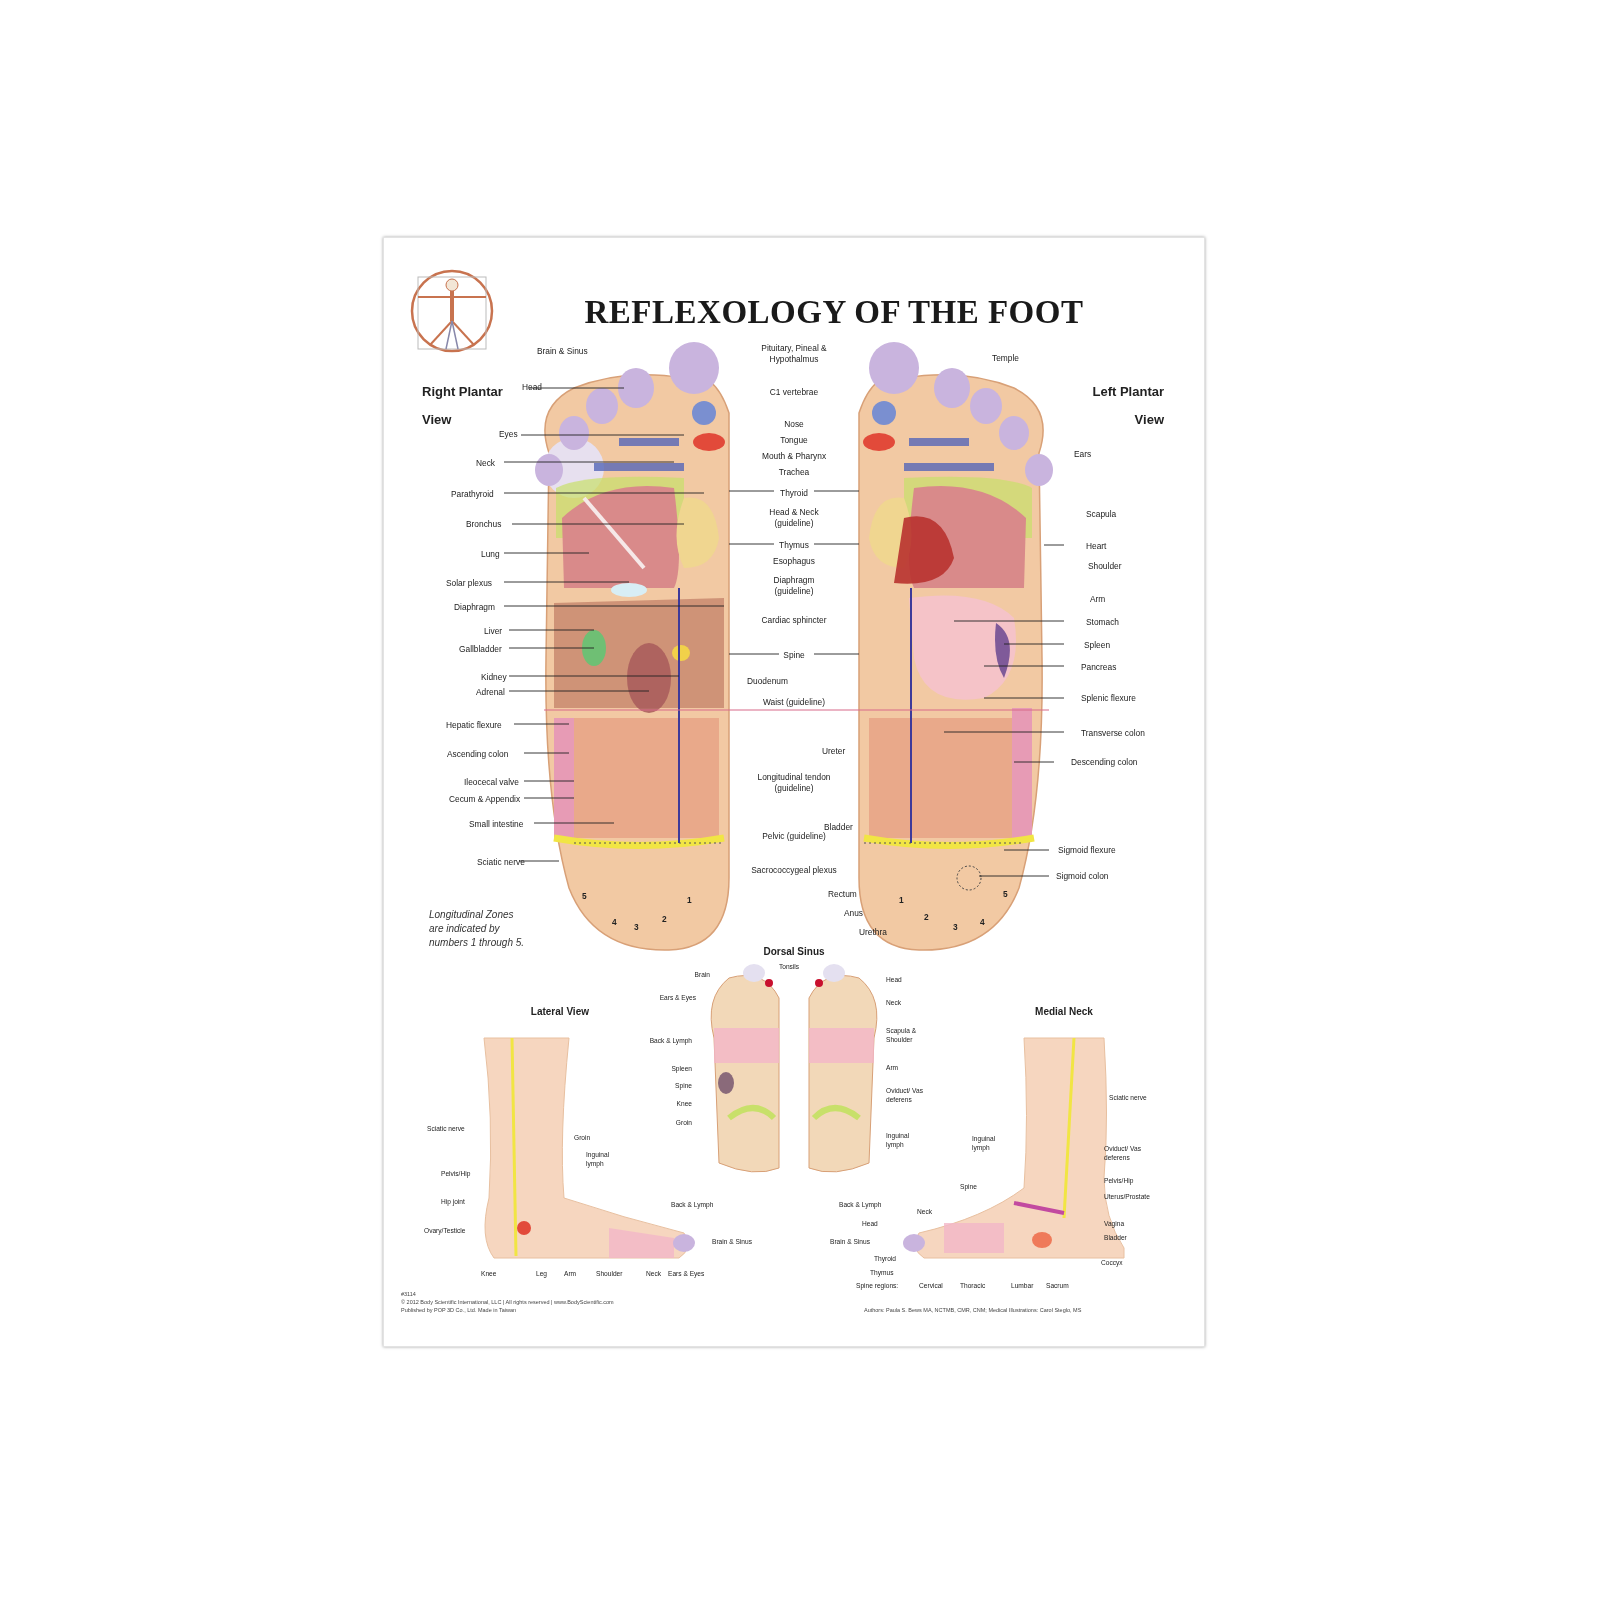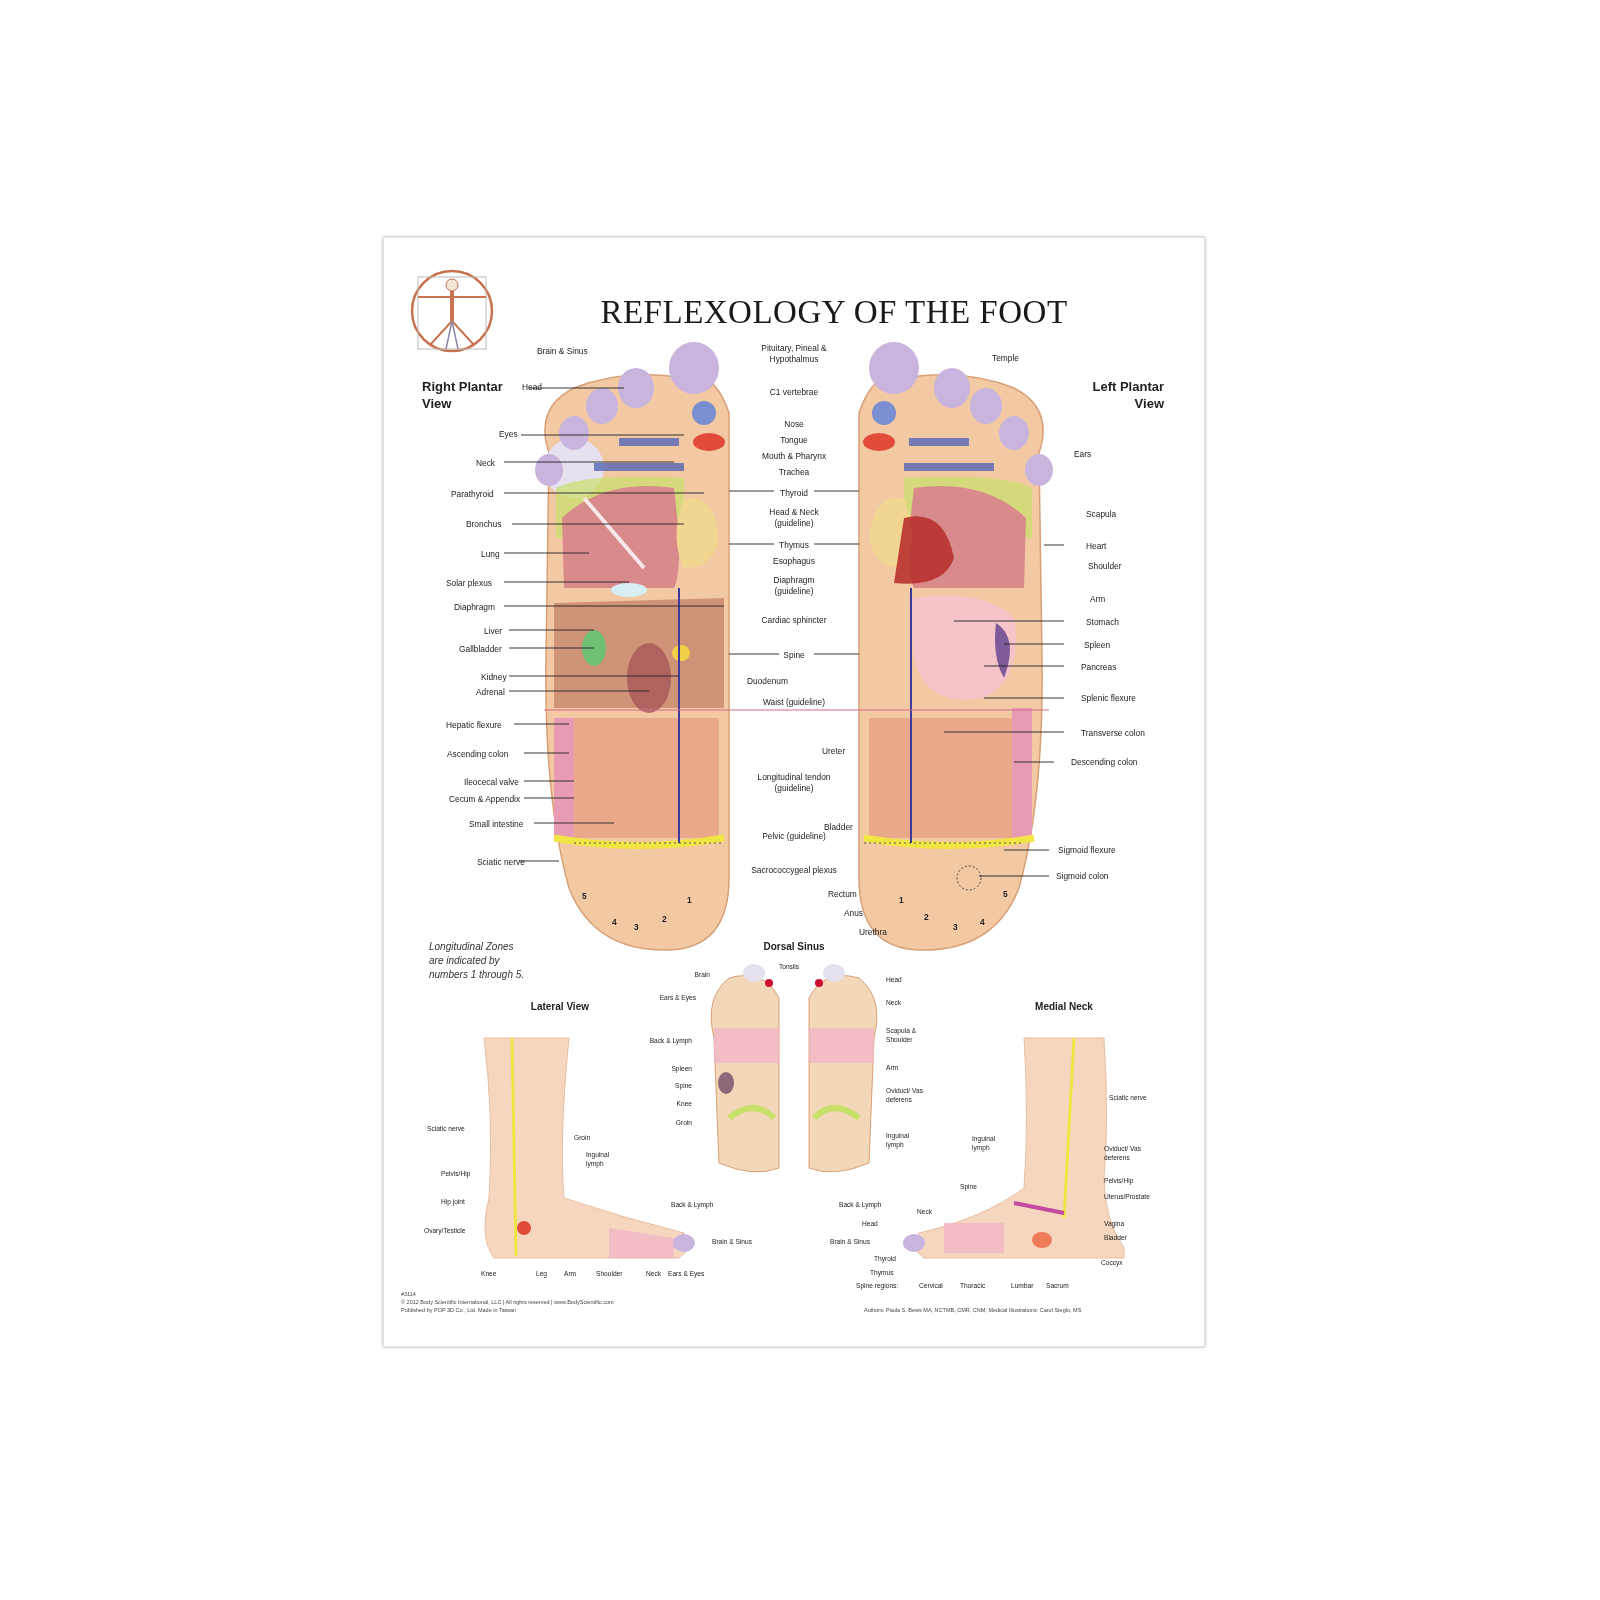--- a/index.html
+++ b/index.html
@@ -1,26 +1,26 @@
 <!DOCTYPE html>
 <html><head>
 <meta charset="utf-8">
 <style>
   html,body{margin:0;padding:0;background:#ffffff;}
   body{width:1600px;height:1600px;position:relative;overflow:hidden;font-family:"Liberation Sans",sans-serif;}
   .poster{position:absolute;left:383px;top:237px;width:820px;height:1108px;background:#fff;
     box-shadow:0 0 3px rgba(0,0,0,0.35);border:1px solid #e3e3e3;}
   .title{position:absolute;left:180px;top:56px;width:540px;text-align:center;
-    font-family:"Liberation Serif","DejaVu Serif",serif;font-weight:normal;font-size:33px;letter-spacing:0.5px;color:#1a1a1a;}
-  .viewlabel{position:absolute;font-family:"Liberation Sans",sans-serif;font-weight:bold;font-size:13px;line-height:17px;color:#222;}
+    font-family:"Liberation Serif","DejaVu Serif",serif;font-weight:bold;font-size:33px;letter-spacing:0.5px;color:#1a1a1a;}
+  .viewlabel{position:absolute;font-family:"Liberation Sans",sans-serif;font-weight:bold;font-size:13px;line-height:28px;color:#222;}
   .lbl{position:absolute;font-family:"Liberation Sans",sans-serif;font-size:9.5px;line-height:11px;color:#222;white-space:nowrap;transform:scaleX(0.88);transform-origin:left center;}
   .lbl.r{text-align:right;transform-origin:right center;}
   .lbl.c{text-align:center;transform-origin:center center;}
   .sm{font-size:7.5px;line-height:9px;}
-  .note{position:absolute;font-style:italic;font-size:10px;line-height:14px;color:#333;margin-top:32px;}
+  .note{position:absolute;font-style:italic;font-size:10px;line-height:14px;color:#333;}
   .credit{position:absolute;font-size:5.5px;line-height:8px;color:#444;white-space:nowrap;}
   svg{position:absolute;left:0;top:0;}
 </style>
 </head>
 <body>
 
 <div class="poster">
 
   <svg width="820" height="1108" viewBox="0 0 820 1108">
 

